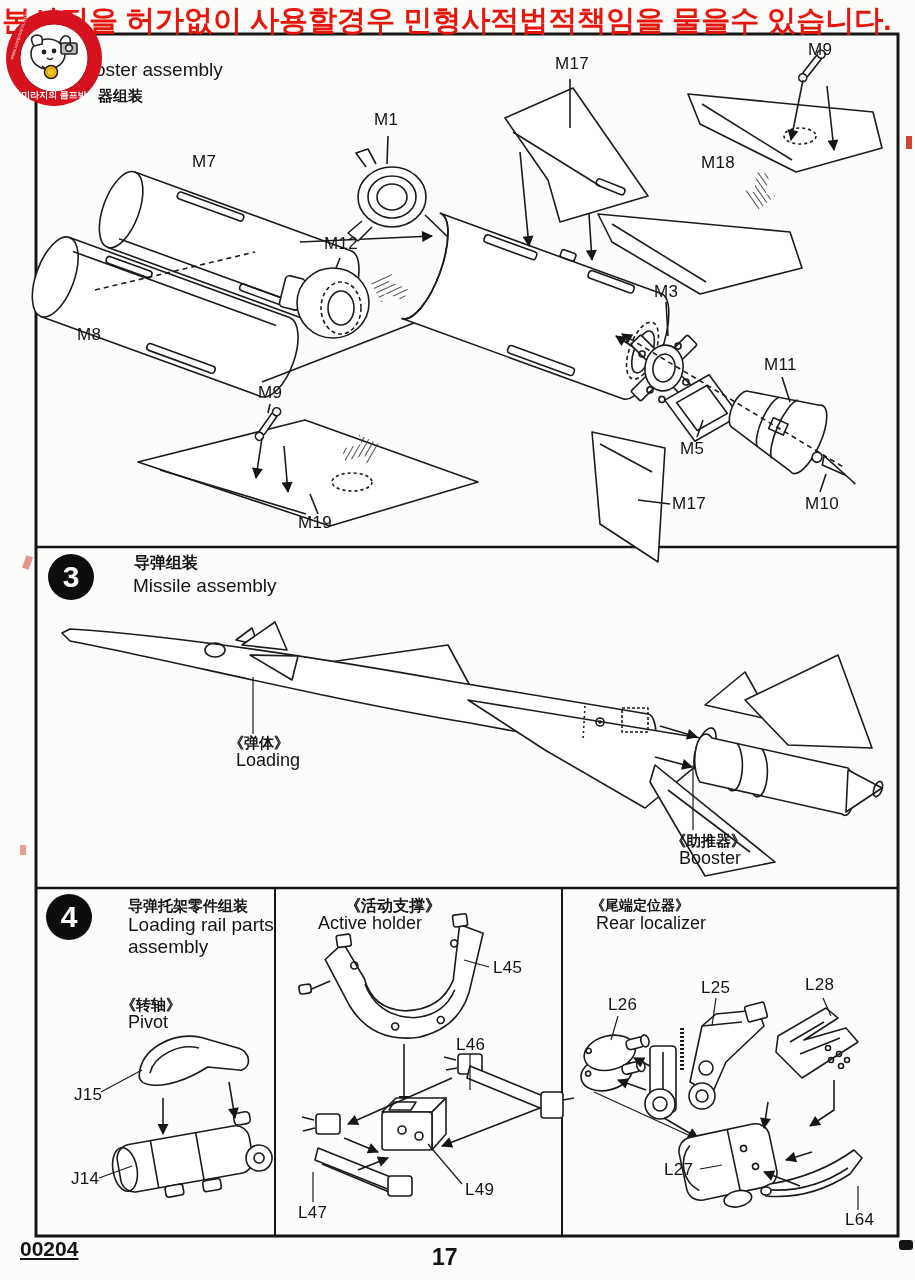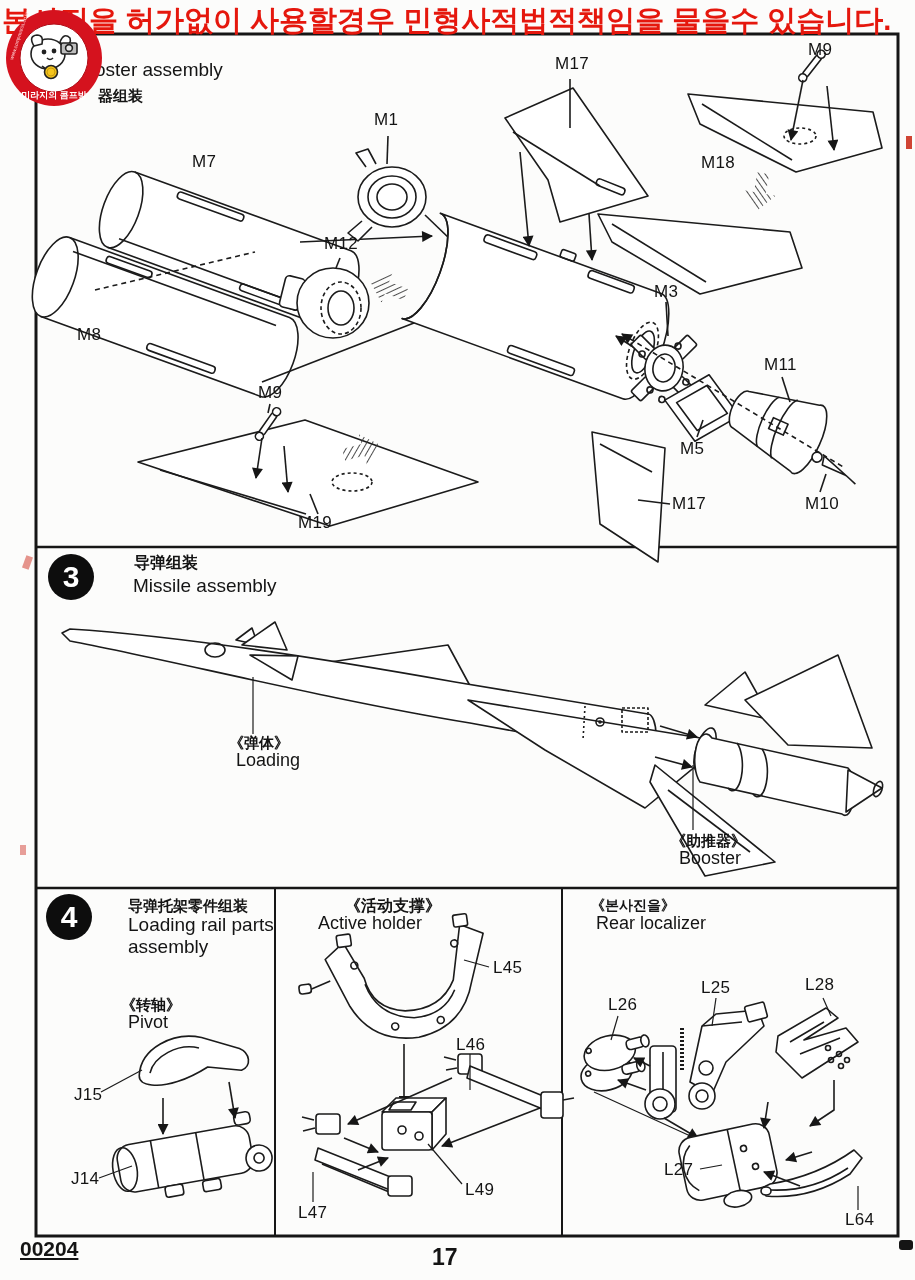--- a/index.html
+++ b/index.html
@@ -399,21 +399,21 @@
   <div class="lbl part" style="left:74px;top:1086px;">J15</div>
   <div class="lbl part" style="left:71px;top:1170px;">J14</div>
 
   <div class="lbl zh" style="left:299px;top:898px;font-size:16px;margin-left:46px;">《活动支撑》</div>
   <div class="lbl en" style="left:318px;top:914px;text-align:right;">Active holder</div>
   <div class="lbl part" style="left:493px;top:959px;">L45</div>
   <div class="lbl part" style="left:456px;top:1036px;">L46</div>
   <div class="lbl part" style="left:465px;top:1181px;">L49</div>
   <div class="lbl part" style="left:298px;top:1204px;">L47</div>
 
-  <div class="lbl zh" style="left:591px;top:898px;font-size:14px;">《본사진을》</div>
+  <div class="lbl zh" style="left:591px;top:898px;font-size:14px;">《尾端定位器》</div>
   <div class="lbl en" style="left:596px;top:914px;">Rear localizer</div>
   <div class="lbl part" style="left:608px;top:996px;text-align:center;">L26</div>
   <div class="lbl part" style="left:701px;top:979px;">L25</div>
   <div class="lbl part" style="left:805px;top:976px;">L28</div>
   <div class="lbl part" style="left:664px;top:1161px;text-align:right;">L27</div>
   <div class="lbl part" style="left:845px;top:1211px;">L64</div>
 
   <div class="lbl foot" style="left:20px;top:1238px;font-size:21px;text-decoration:underline;">00204</div>
   <div class="lbl foot" style="left:432px;top:1245px;font-size:23px;">17</div>
 

